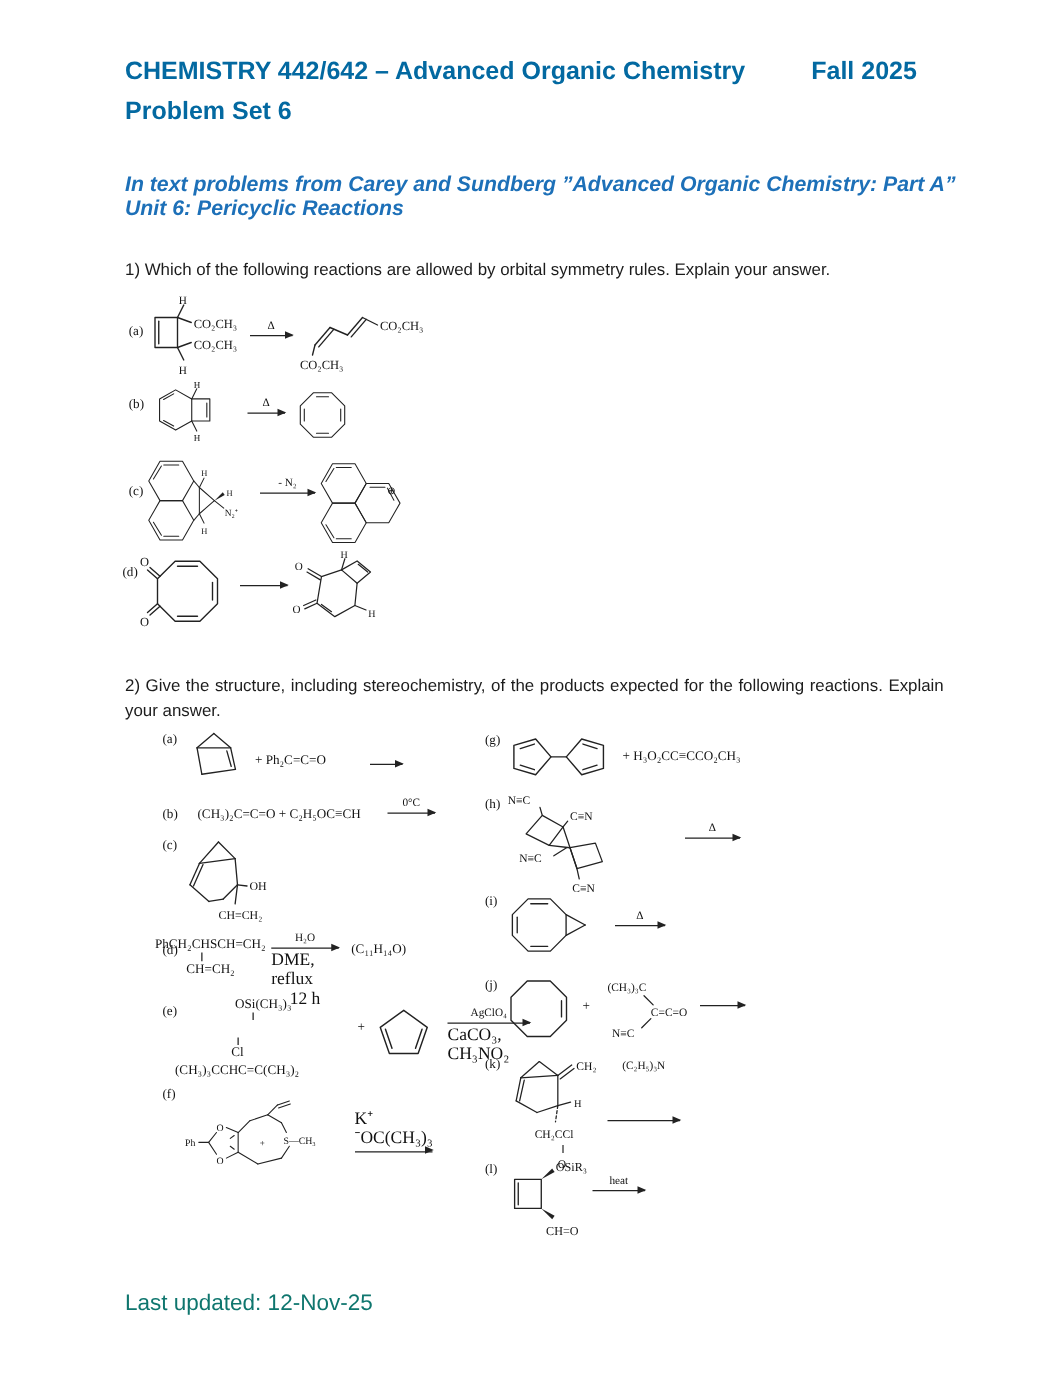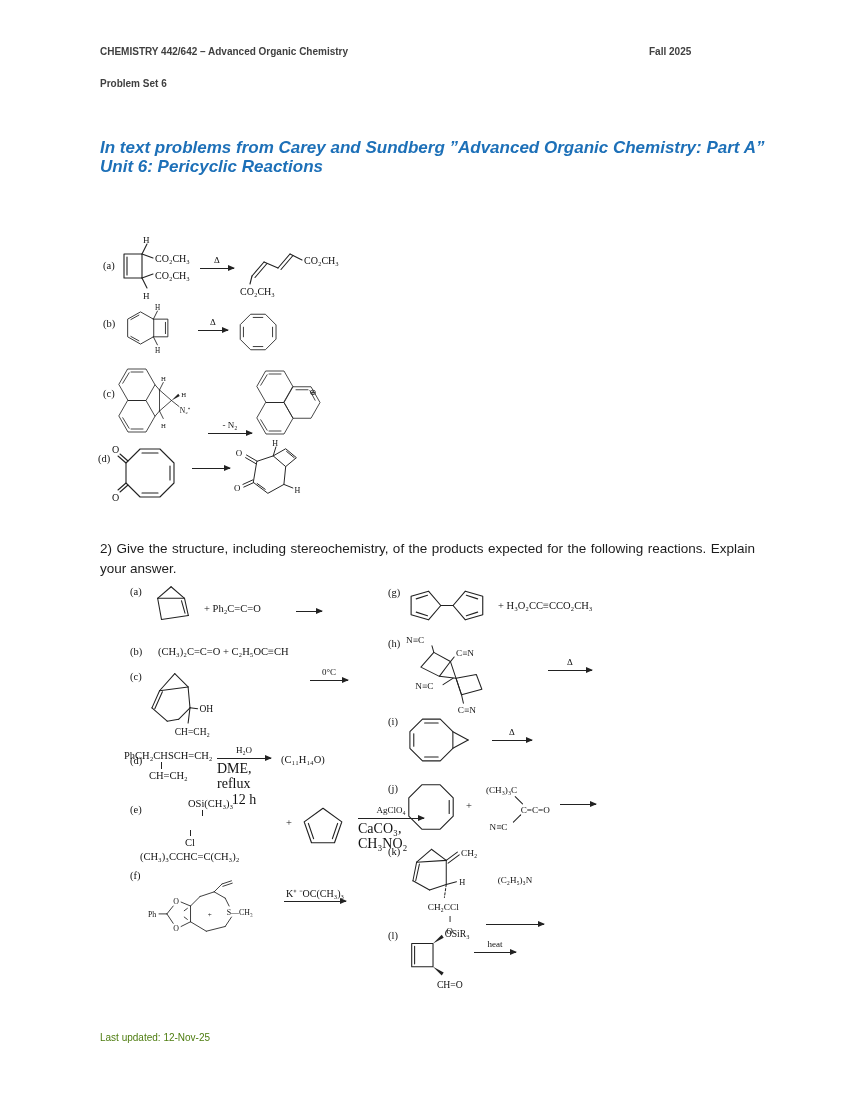--- a/index.html
+++ b/index.html
@@ -1,49 +1,50 @@
 <!DOCTYPE html>
 <html><head>
 <meta charset="utf-8">
 <style>
   html,body{margin:0;padding:0;background:#9a9a9a;}
   .page{position:relative;width:850px;height:1100px;background:#ffffff;margin:0 auto;
         font-family:"Liberation Sans",sans-serif;color:#111;overflow:hidden;}
   .abs{position:absolute;}
-  .hdr{font-size:10px;font-weight:bold;color:#404040;}
+  .hdr{font-size:20px;font-weight:bold;color:#0369a1;}
   .blue{font-size:17px;font-weight:bold;font-style:italic;color:#1d70b8;}
   .qtext{font-size:13.5px;color:#1c1c1c;}
   .just{text-align:justify;line-height:20px;}
   .lbl{font-family:"Liberation Serif",serif;font-size:10.5px;color:#111;}
   .frm{font-family:"Liberation Serif",serif;font-size:10.5px;color:#111;white-space:nowrap;}
   .vbar{position:absolute;width:1px;background:#222;}
   .rxn-arrow{display:flex;flex-direction:column;align-items:center;
              font-family:"Liberation Serif",serif;font-size:9px;color:#111;line-height:1.1;}
   .rxn-arrow .shaft{position:relative;height:1.2px;background:#222;width:100%;margin:2px 0;}
   .rxn-arrow .shaft::after{content:"";position:absolute;right:-1px;top:-3.4px;width:0;height:0;
              border-left:7px solid #222;border-top:3.8px solid transparent;border-bottom:3.8px solid transparent;}
   .rxn-arrow .above{margin-bottom:0;}
   .rxn-arrow .below{margin-top:0;font-size:14px;}
   svg{overflow:visible;}
   svg .bonds{fill:none;stroke:#222;stroke-width:1.1;stroke-linecap:round;stroke-linejoin:round;}
   svg text{font-family:"Liberation Serif",serif;font-size:10px;fill:#111;}
   svg text.t9{font-size:9px;}
-  .footer{font-size:10px;color:#4d7c0f;}
+  .footer{font-size:18px;color:#0f766e;}
 </style>
 </head>
 <body>
 
 <div class="page">
 
   <div class="abs hdr" style="left:100px;top:46px;">CHEMISTRY 442/642 – Advanced Organic Chemistry</div>
   <div class="abs hdr" style="left:649px;top:46px;">Fall 2025</div>
   <div class="abs hdr" style="left:100px;top:78px;">Problem Set 6</div>
   <div class="abs blue" style="left:100px;top:138px;">In text problems from Carey and Sundberg ”Advanced Organic Chemistry: Part A”</div>
   <div class="abs blue" style="left:100px;top:157px;">Unit 6:  Pericyclic Reactions</div>
 
+  <div class="abs qtext" style="left:100px;top:208px;">1) Which of the following reactions are allowed by orbital symmetry rules. Explain your answer.</div>
 
   <span class="abs lbl" style="left:103px;top:260px;">(a)</span>
   <svg class="abs" style="left:114px;top:236px;" width="105" height="68" viewBox="0 0 105 68">
     <g class="bonds">
       <path d="M10,18 h18 v24 h-18 z"></path>
         <line x1="13" y1="21" x2="13" y2="39"></line>
       <line x1="28" y1="18" x2="33" y2="8"></line>
         <line x1="28" y1="42" x2="33" y2="52"></line>
       <line x1="28" y1="18" x2="39" y2="22"></line>
         <line x1="28" y1="42" x2="39" y2="38"></line>
@@ -116,21 +117,21 @@
       <line x1="58" y1="40" x2="63" y2="30"></line>
       <polygon points="74,54 83,45 85,48" fill="#222" stroke="none"></polygon>
       <line x1="74" y1="54" x2="84" y2="62"></line>
       <line x1="58" y1="68" x2="63" y2="78"></line>
     </g>
     <text class="t9" x="60" y="28">H</text>
     <text class="t9" x="87" y="49">H</text>
     <text x="85" y="70">N₂⁺</text>
     <text class="t9" x="60" y="90">H</text>
   </svg>
-  <div class="abs rxn-arrow" style="left:208px;top:382px;width:44px;margin-top:39px;">
+  <div class="abs rxn-arrow" style="left:208px;top:382px;width:44px;">
     <span class="above">- N₂</span>
     <span class="shaft"></span>
   </div>
   <svg class="abs" style="left:254px;top:362px;" width="72" height="81" viewBox="0 0 96 108">
     <g class="bonds">
       <polygon points="16,12 40,12 52,33 40,54 16,54 4,33"></polygon>
       <polygon points="16,54 40,54 52,75 40,96 16,96 4,75"></polygon>
       <polygon points="52,33 76,33 88,54 76,75 52,75 40,54"></polygon>
       <line x1="20" y1="16" x2="36" y2="16"></line>
         <line x1="9" y1="31" x2="17.5" y2="17"></line>
@@ -193,21 +194,21 @@
         <line x1="38.5" y1="33.5" x2="34.8" y2="20.5"></line>
     </g>
   </svg>
   <span class="abs frm" style="left:204px;top:603px;">+ Ph₂C=C=O</span>
   <div class="abs rxn-arrow" style="left:296px;top:609px;width:26px;">
     <span class="shaft"></span>
   </div>
 
   <span class="abs lbl" style="left:130px;top:646px;">(b)</span>
   <span class="abs frm" style="left:158px;top:646px;">(CH₃)₂C=C=O + C₂H₅OC≡CH</span>
-  <div class="abs rxn-arrow" style="left:310px;top:668px;width:38px;">
+  <div class="abs rxn-arrow" style="left:310px;top:638px;width:38px;">
     <span class="above">0°C</span>
     <span class="shaft"></span>
   </div>
 
   <span class="abs lbl" style="left:130px;top:671px;">(c)</span>
   <svg class="abs" style="left:146px;top:666px;" width="88" height="78" viewBox="0 0 92 82">
     <g class="bonds">
       <line x1="30" y1="8" x2="14" y2="26"></line>
         <line x1="30" y1="8" x2="44" y2="22"></line>
       <line x1="14" y1="26" x2="44" y2="22"></line>
@@ -282,21 +283,21 @@
       <line x1="50" y1="41" x2="46" y2="44"></line>
         <line x1="50" y1="55" x2="46" y2="52"></line>
     </g>
     <text x="0" y="52">Ph</text>
     <text x="32" y="36">O</text>
     <text x="32" y="70">O</text>
     <text class="t9" x="76" y="52">+</text>
     <text x="100" y="50">S—CH₃</text>
   </svg>
   <div class="abs rxn-arrow" style="left:284px;top:888px;width:62px;">
-    <span class="above" style="font-size:10px;">K⁺ ⁻OC(CH₃)₃</span>
+    <span class="above" style="font-size:14px;">K⁺ ⁻OC(CH₃)₃</span>
     <span class="shaft"></span>
   </div>
 
   <span class="abs lbl" style="left:388px;top:587px;">(g)</span>
   <svg class="abs" style="left:406px;top:584px;" width="88" height="43" viewBox="0 0 86 42">
     <g class="bonds">
       <polygon points="34,21 22,7 5,12 5,30 22,35"></polygon>
       <polygon points="46,21 58,7 75,12 75,30 58,35"></polygon>
       <line x1="34" y1="21" x2="46" y2="21"></line>
       <line x1="21" y1="11" x2="10" y2="14.5"></line>
@@ -381,21 +382,21 @@
         <line x1="48" y1="25" x2="60" y2="16"></line>
       <line x1="46" y1="48" x2="57" y2="45"></line>
       <line x1="46" y1="48" x2="44" y2="62" stroke-dasharray="2.5,2"></line>
     </g>
     <text x="62" y="17">CH₂</text>
     <text class="t9" x="60" y="49">H</text>
     <text x="26" y="76">CH₂CCl</text>
     <text x="49" y="89">‖</text>
     <text x="46" y="102">O</text>
   </svg>
-  <div class="abs rxn-arrow" style="left:486px;top:876px;width:58px;gap:36px;">
+  <div class="abs rxn-arrow" style="left:486px;top:848px;width:58px;gap:36px;">
     <span class="above">(C₂H₅)₃N</span>
     <span class="shaft"></span>
   </div>
 
   <span class="abs lbl" style="left:388px;top:930px;">(l)</span>
   <svg class="abs" style="left:402px;top:924px;" width="95" height="70" viewBox="0 0 98 72">
     <g class="bonds">
       <path d="M10,20 H32 V44 H10 Z"></path>
         <line x1="13" y1="23" x2="13" y2="41"></line>
       <polygon points="32,20 41,11 43,14" fill="#222" stroke="none"></polygon>

